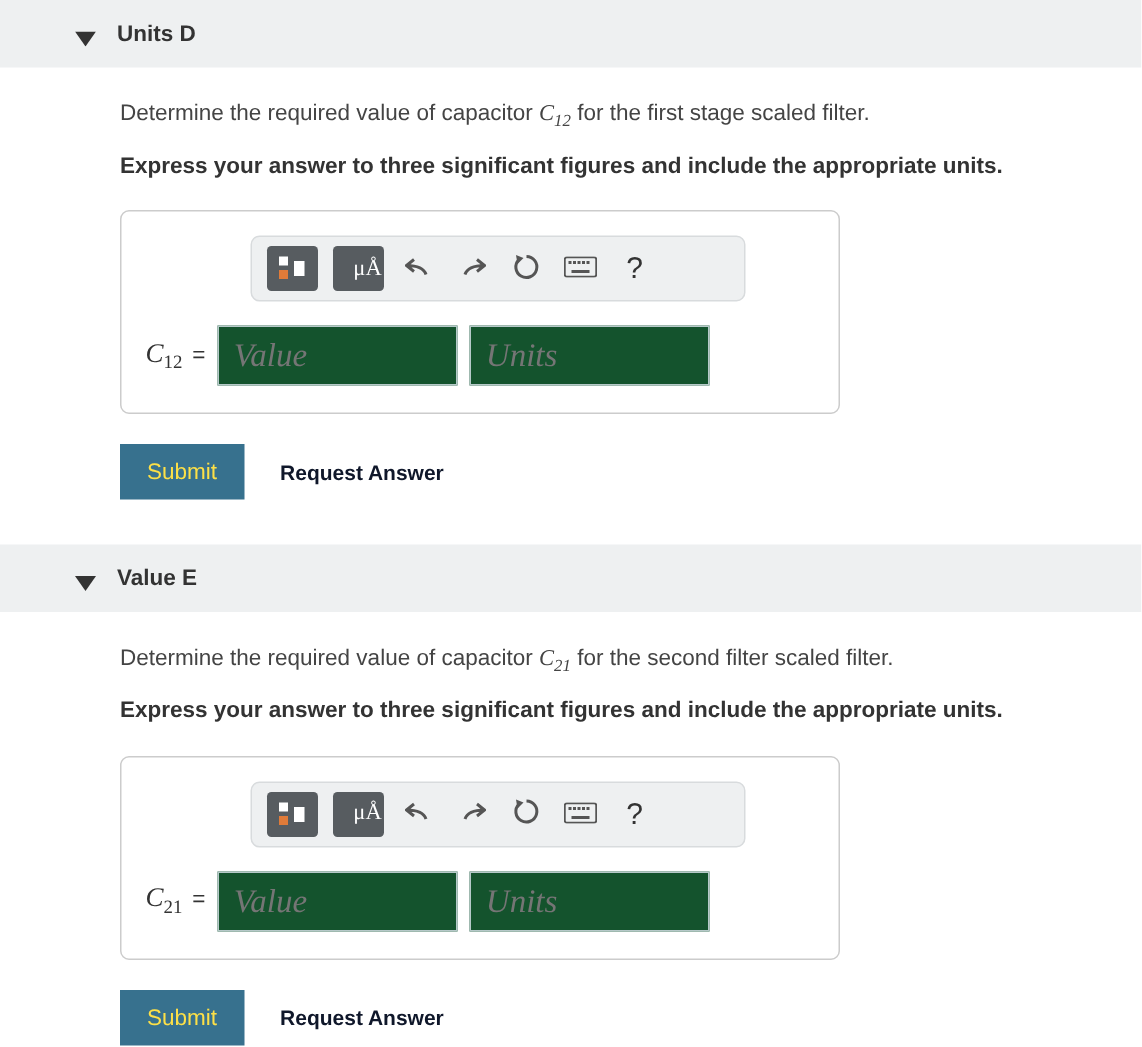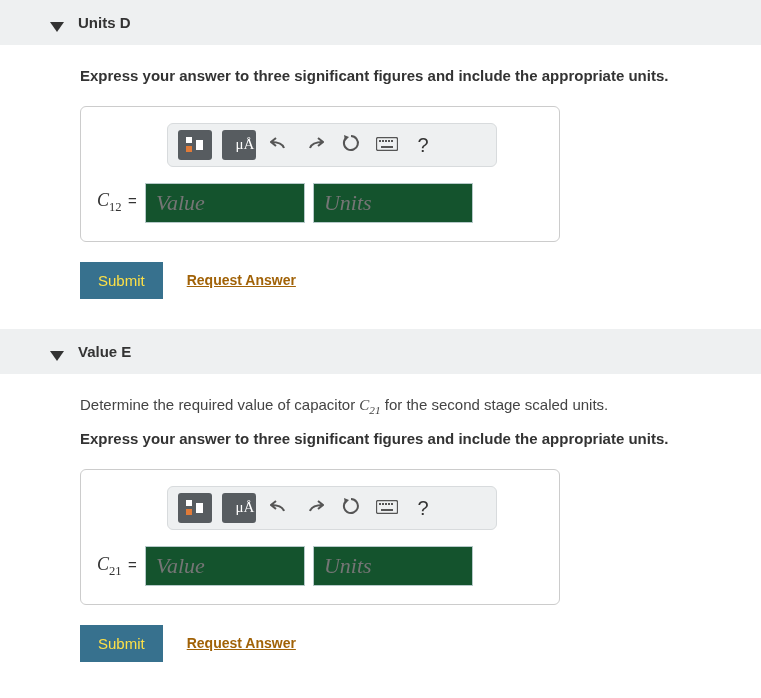--- a/index.html
+++ b/index.html
@@ -126,41 +126,43 @@
   }
   .submit-btn {
     background: #37718e;
     color: #fde047;
     border: none;
     padding: 10px 18px;
     font-size: 15px;
     cursor: pointer;
   }
   .request-link {
-    color: #a16207;
+    color: #0f172a;
     font-weight: bold;
-    text-decoration: underline;
     font-size: 14px;
     cursor: pointer;
   }
 </style>
 </head>
 <body>
 
 <div class="page">
 
   <div class="part-header">
     <span class="caret">
       <svg viewBox="0 0 14 10">
           <polygon points="0,0 14,0 7,10" fill="#333"></polygon>
         </svg>
     </span>
     <span class="part-title">Units D</span>
   </div>
   <div class="part-body">
+    <div class="prompt">
+      <span>Determine the required value of capacitor </span><span class="var">C</span><span class="var sub">12</span><span> for the first stage scaled filter.</span>
+    </div>
     <div class="instruction">Express your answer to three significant figures and include the appropriate units.</div>
 
     <div class="answer-box">
       <div class="toolbar">
         <div class="tb-btn">
           <svg width="20" height="18" viewBox="0 0 20 18">
             <rect x="1" y="1" width="6" height="6" fill="#fff"></rect>
             <rect x="1" y="10" width="6" height="6" fill="#e07b39"></rect>
             <rect x="11" y="4" width="7" height="10" fill="#fff"></rect>
           </svg>
@@ -213,21 +215,21 @@
   <div class="part-header">
     <span class="caret">
       <svg viewBox="0 0 14 10">
           <polygon points="0,0 14,0 7,10" fill="#333"></polygon>
         </svg>
     </span>
     <span class="part-title">Value E</span>
   </div>
   <div class="part-body">
     <div class="prompt">
-      <span>Determine the required value of capacitor </span><span class="var">C</span><span class="var sub">21</span><span> for the second stage scaled units.</span>
+      <span>Determine the required value of capacitor </span><span class="var">C</span><span class="var sub">21</span><span> for the second filter scaled filter.</span>
     </div>
     <div class="instruction">Express your answer to three significant figures and include the appropriate units.</div>
 
     <div class="answer-box">
       <div class="toolbar">
         <div class="tb-btn">
           <svg width="20" height="18" viewBox="0 0 20 18">
             <rect x="1" y="1" width="6" height="6" fill="#fff"></rect>
             <rect x="1" y="10" width="6" height="6" fill="#e07b39"></rect>
             <rect x="11" y="4" width="7" height="10" fill="#fff"></rect>

